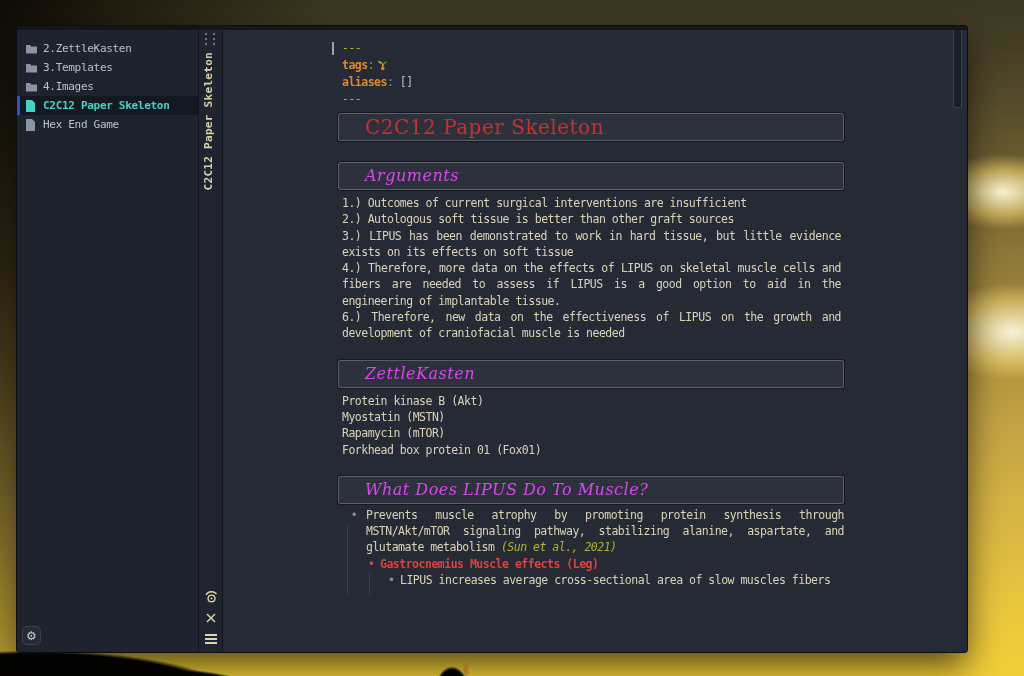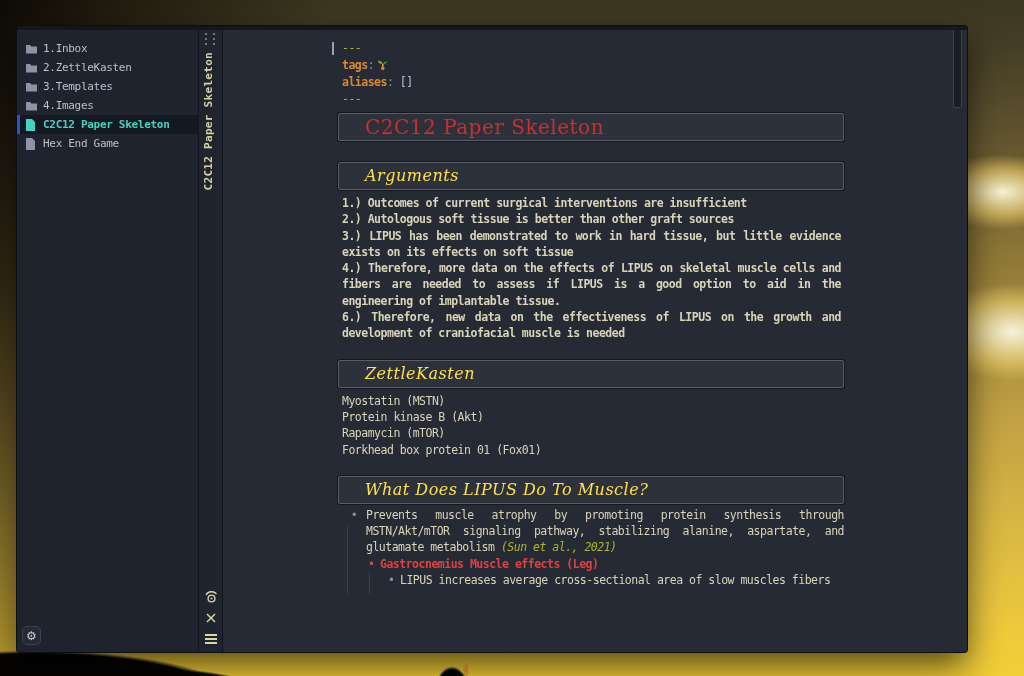--- a/index.html
+++ b/index.html
@@ -56,23 +56,23 @@
   .fm-val{color:#adc3da;}
   .sprout{display:inline-block;width:13px;height:13px;vertical-align:-2px;margin-left:2px;}
   .hbox{
     background:#2d313b;border:1px solid #585d68;border-radius:2px;
     box-shadow:0 0 0 1px #15181f;box-sizing:border-box;height:28px;
     display:flex;align-items:center;padding-left:26px;
   }
   .h1box{margin-top:5px;}
   .h1box .h1{font-family:"DejaVu Serif",serif;font-size:20px;color:#c92f2f;letter-spacing:.5px;}
   .h2box{margin-top:21px;}
-  .h2box .h2{font-family:"DejaVu Serif",serif;font-style:italic;font-size:16px;color:#fde047;letter-spacing:.5px;}
+  .h2box .h2{font-family:"DejaVu Serif",serif;font-style:italic;font-size:16px;color:#d946ef;letter-spacing:.5px;}
   .para{padding:0 3px 0 4px;margin-top:5px;}
-  .pline{text-align:justify;font-weight:bold;}
+  .pline{text-align:justify;}
   .marks{color:#7a8090;letter-spacing:1px;}
   .gap-above{margin-top:16px;}
   .abbr-list{padding-left:4px;margin-top:5px;}
   .lipus-list{padding-left:4px;margin-top:3px;position:relative;}
   .b-row{display:flex;}
   .b-dot{flex:none;color:#8a8fa0;}
   .lvl1 .b-dot{width:24px;text-align:center;}
   .lvl1 .b-text{flex:1;text-align:justify;}
   .lvl2{padding-left:26px;}
   .lvl2 .b-dot{width:12px;color:#c85555;}
@@ -90,28 +90,20 @@
 <div class="window">
   <div class="window-topbar"></div>
 
   <div class="sidebar">
     <div class="side-item">
       <span class="ic">
         <svg width="13" height="12" viewBox="0 0 13 12">
             <path d="M1 2h4l1.3 1.5H12v7H1z" fill="#8d93a4"></path>
           </svg>
       </span>
-      <span>1.Inbox</span>
-    </div>
-    <div class="side-item">
-      <span class="ic">
-        <svg width="13" height="12" viewBox="0 0 13 12">
-            <path d="M1 2h4l1.3 1.5H12v7H1z" fill="#8d93a4"></path>
-          </svg>
-      </span>
       <span>2.ZettleKasten</span>
     </div>
     <div class="side-item">
       <span class="ic">
         <svg width="13" height="12" viewBox="0 0 13 12">
             <path d="M1 2h4l1.3 1.5H12v7H1z" fill="#8d93a4"></path>
           </svg>
       </span>
       <span>3.Templates</span>
     </div>
@@ -208,22 +200,22 @@
         <div class="pline">2.) Autologous soft tissue is better than other graft sources</div>
         <div class="pline">3.) LIPUS has been demonstrated to work in hard tissue, but little evidence exists on its effects on soft tissue</div>
         <div class="pline">4.) Therefore, more data on the effects of LIPUS on skeletal muscle cells and fibers are needed to assess if LIPUS is a good option to aid in the engineering of implantable tissue.</div>
         <div class="pline">6.) Therefore, new data on the effectiveness of LIPUS on the growth and development of craniofacial muscle is needed</div>
       </div>
 
       <div class="hbox h2box" style="margin-top:18px;">
         <span class="h2">ZettleKasten</span>
       </div>
       <div class="abbr-list">
+        <div>Protein kinase B (Akt)</div>
         <div>Myostatin (MSTN)</div>
-        <div>Protein kinase B (Akt)</div>
         <div>Rapamycin (mTOR)</div>
         <div>Forkhead box protein 01 (Fox01)</div>
       </div>
 
       <div class="hbox h2box" style="margin-top:18px;">
         <span class="h2">What Does LIPUS Do To Muscle?</span>
       </div>
       <div class="lipus-list">
         <div class="iguide1"></div>
         <div class="iguide2"></div>

